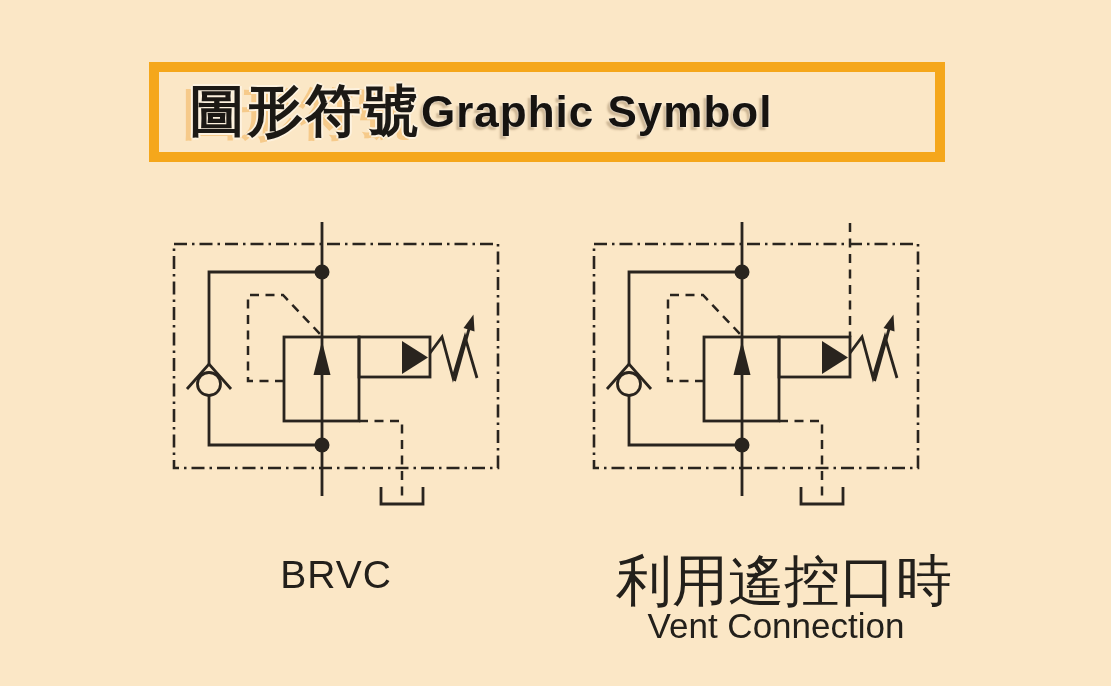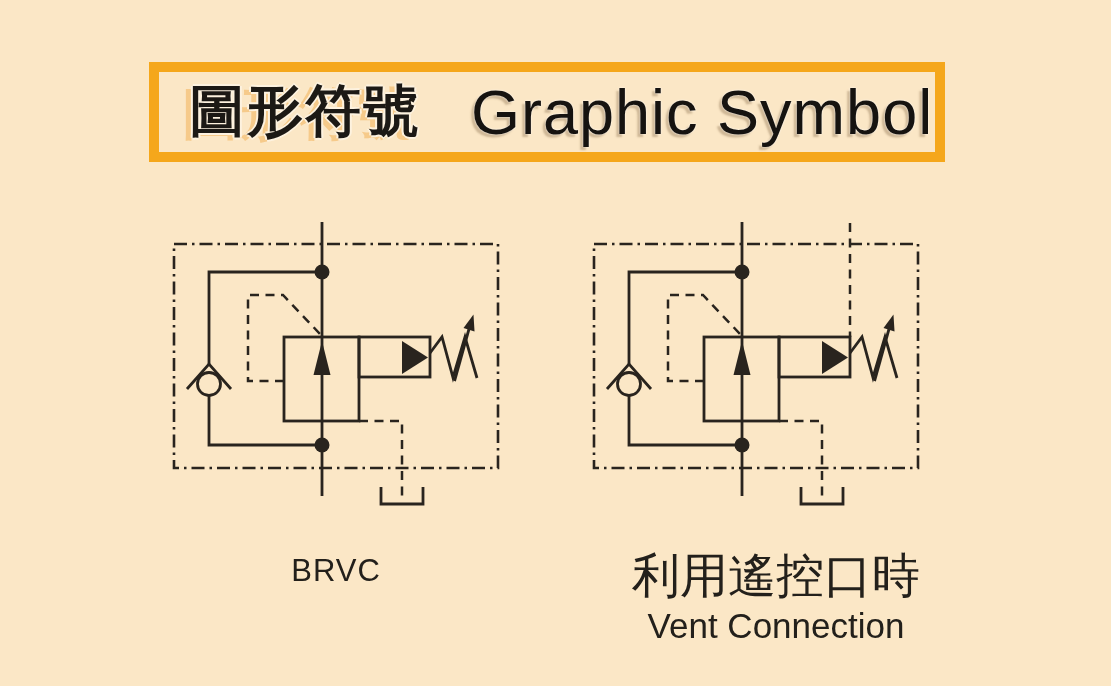--- a/index.html
+++ b/index.html
@@ -5,36 +5,36 @@
   html,body { margin:0; padding:0; }
   .page {
     position:relative; width:1111px; height:686px; overflow:hidden;
     background:var(--bg,#fbe7c6);
     font-family:"Liberation Sans", sans-serif;
   }
   
   .title-box {
     position:absolute; left:149px; top:62px; width:796px; height:100px;
     box-sizing:border-box; border:10px solid var(--accent,#f5a71b);
-    display:flex; align-items:center; padding-left:30px; gap:50px;
+    display:flex; align-items:center; padding-left:30px; 
   }
   .title-zh {
     font-family:"Liberation Serif","DejaVu Serif",serif;
     font-size:56px; font-weight:700; color:#1c1915; letter-spacing:2px; white-space:nowrap;
     text-shadow: 2px 0 0 #fdf2df, -2px 0 0 #fdf2df, 0 2px 0 #fdf2df, 0 -2px 0 #fdf2df,
                  -7px 3px 0 rgba(243,178,90,.55);
   }
   .title-en {
-    font-size:63px; font-weight:400; color:#161310; letter-spacing:1px; white-space:nowrap;
+    font-size:44px; font-weight:700; color:#161310; letter-spacing:1px; white-space:nowrap;
     text-shadow: 0 0 2px rgba(255,255,255,.95), -3px 3px 2px rgba(150,125,90,.45);
   }
   
   .caption { position:absolute; color:#23201b; text-align:center; white-space:nowrap; }
-  .cap-left     { left:174px; width:324px; top:553px; font-size:31px; letter-spacing:1px; }
-  .cap-right-zh { left:616px; width:320px; top:544px; font-size:48px; }
+  .cap-left     { left:174px; width:324px; top:553px; font-size:39px; letter-spacing:1px; }
+  .cap-right-zh { left:616px; width:320px; top:544px; font-size:56px; }
   .cap-right-en { left:616px; width:320px; top:606px; font-size:35px;text-align:center; }
   
   .diagram-layer { position:absolute; left:0; top:0; }
   .s   { stroke:var(--ink,#29241e); fill:none; stroke-width:2.8; }
   .sf  { fill:var(--ink,#29241e); stroke:none; }
   .enc { stroke:var(--ink,#29241e); fill:none; stroke-width:2.6; stroke-dasharray:13 5 2.5 5; }
   .dsh { stroke:var(--ink,#29241e); fill:none; stroke-width:2.5; stroke-dasharray:9 6.5; }
 </style>
 </head>
 <body>

